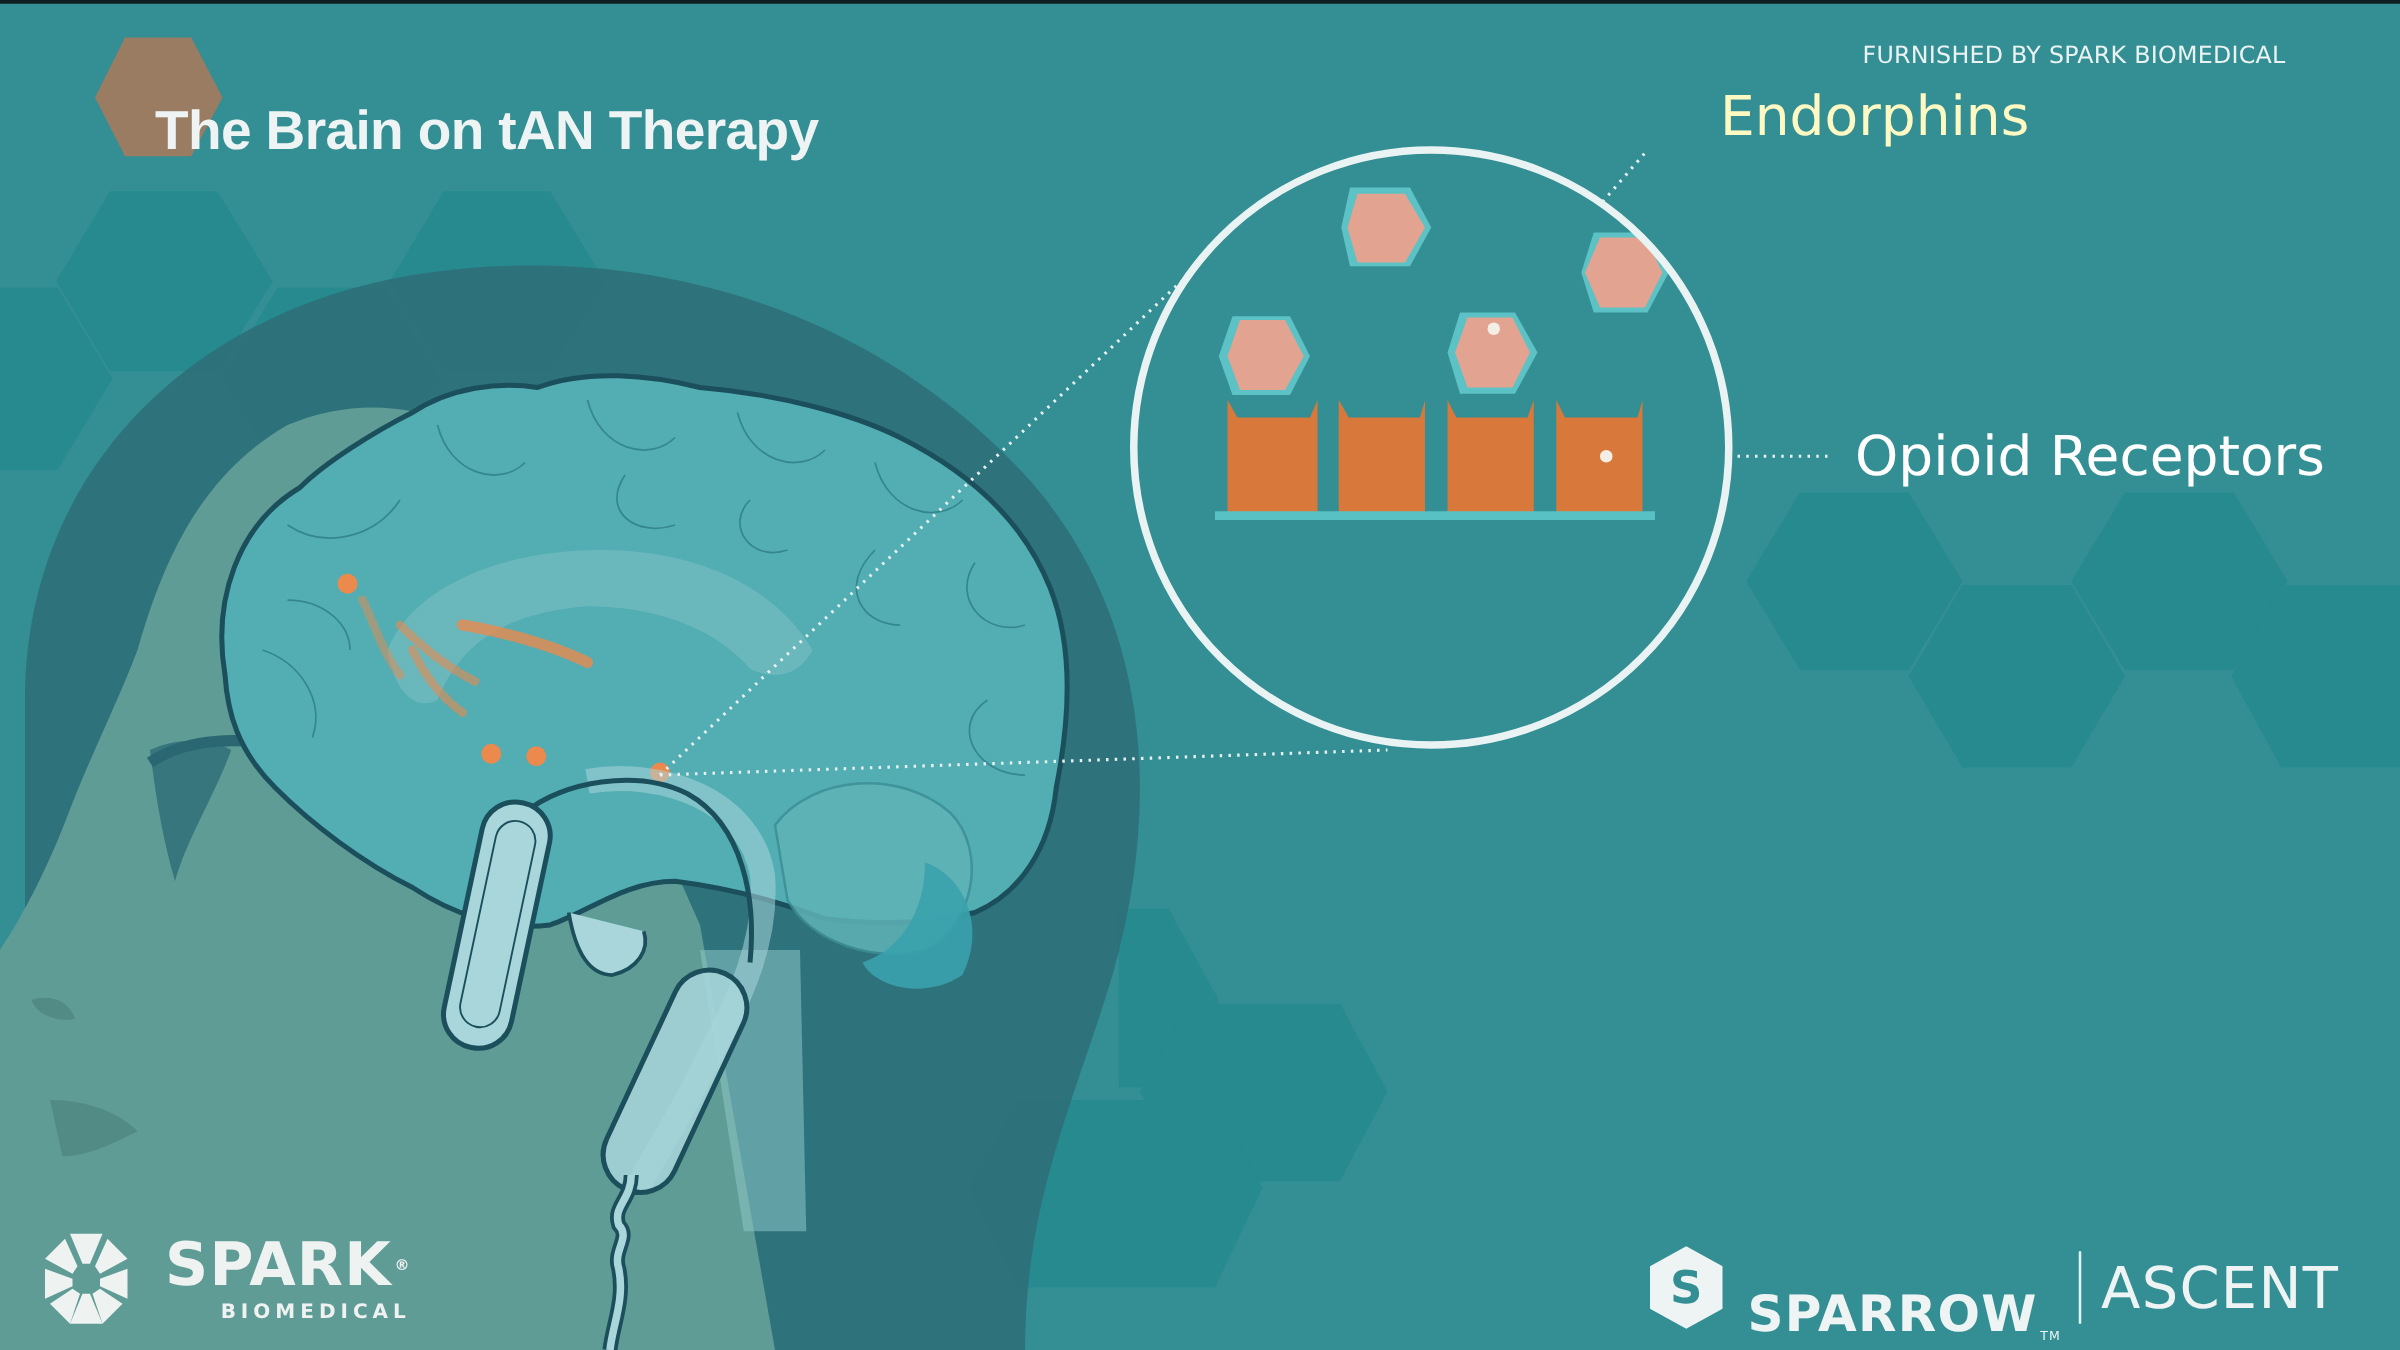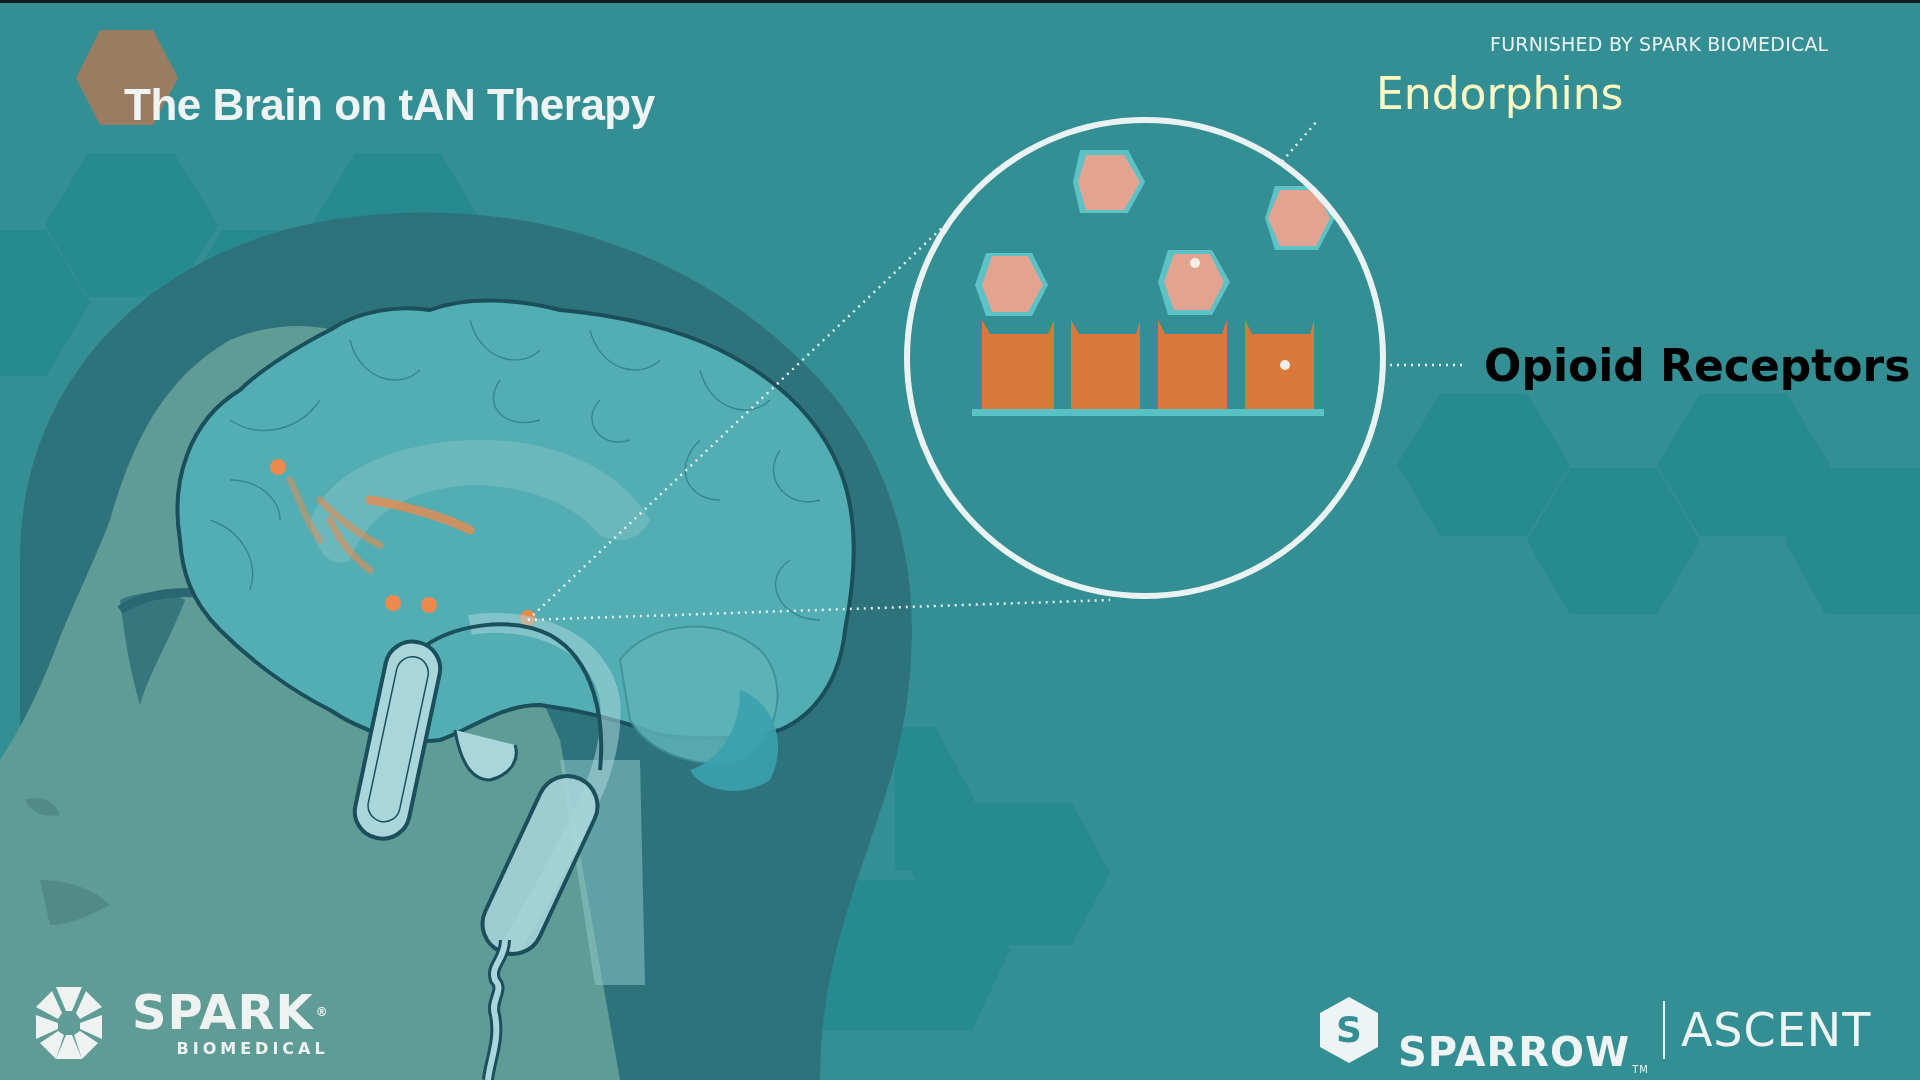--- a/index.html
+++ b/index.html
@@ -22,21 +22,21 @@
       position: absolute; left: 1490px; top: 33px;
       font-size: 19px; color: #eaf2f2; letter-spacing: 0.2px;
       font-family: "DejaVu Sans", sans-serif; font-weight: 400;
     }
     .label-endorphins {
       position: absolute; left: 1376px; top: 68px;
       font-size: 44px; color: #fef9c3; font-family: "DejaVu Sans", sans-serif; font-weight: 400;
     }
     .label-opioid {
       position: absolute; left: 1484px; top: 340px;
-      font-size: 44px; color: #000000; font-family: "DejaVu Sans", sans-serif; font-weight: 700;
+      font-size: 44px; color: #ffffff; font-family: "DejaVu Sans", sans-serif; font-weight: 400;
     }
 
     .spark-logo { position: absolute; left: 34px; top: 985px; display: flex; align-items: center; }
     .spark-mark { width: 70px; height: 76px; }
     .spark-text { margin-left: 28px; display: flex; flex-direction: column; }
     .spark-word {
       font-size: 48px; font-weight: 700; color: #eef2f1; line-height: 46px; letter-spacing: 1px;
       font-family: "DejaVu Sans", sans-serif;
     }
     .spark-reg { font-size: 12px; vertical-align: top; margin-left: 2px; }

